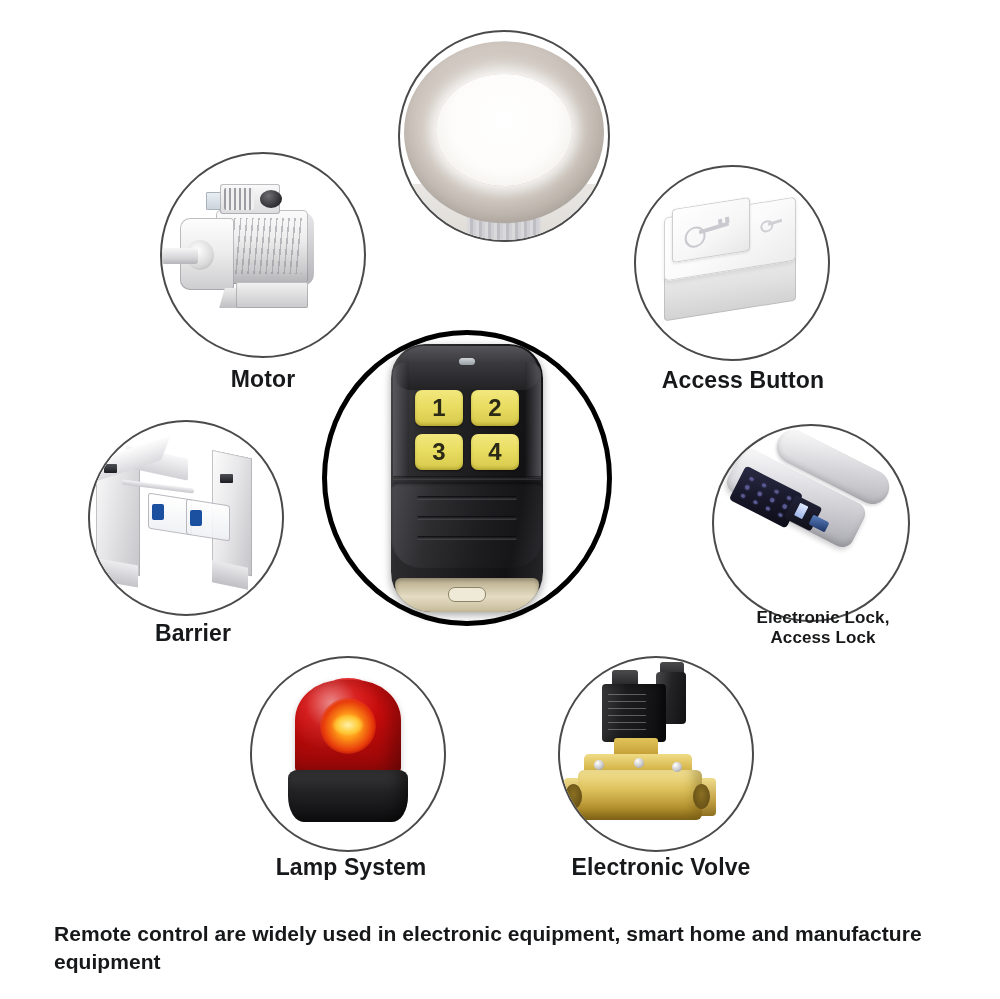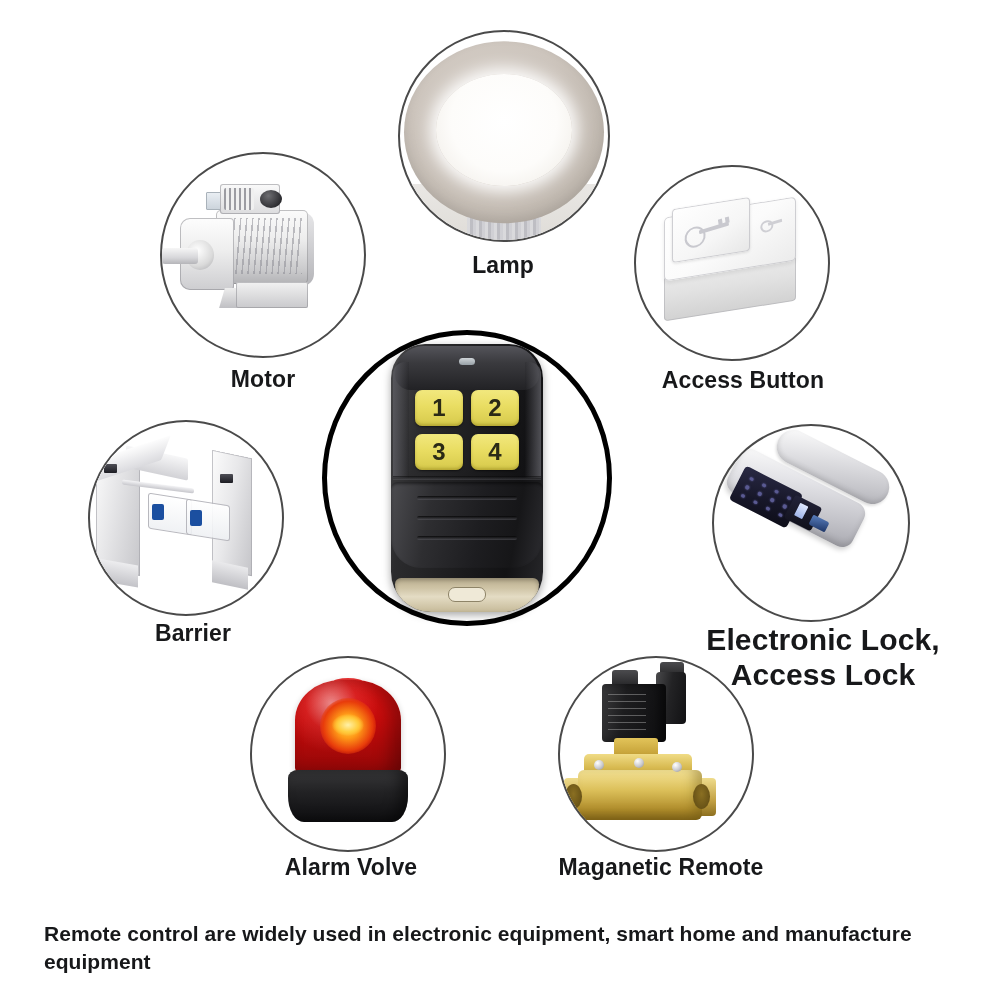--- a/index.html
+++ b/index.html
@@ -628,21 +628,21 @@
   .rm-seam {
     position: absolute;
     left: 2px; right: 2px; top: 132px;
     height: 4px;
     background: linear-gradient(180deg, rgba(0,0,0,.55), rgba(150,150,158,.25));
   }
 
   
   .footer-caption {
     position: absolute;
-    left: 44px;
+    left: 54px;
     top: 920px;
     width: 900px;
     font-size: 21px;
     font-weight: bold;
     color: #17181a;
     line-height: 1.32;
     letter-spacing: .05px;
   }
 </style>
 </head>
@@ -653,21 +653,20 @@
   <div class="node" style="left:378px; top:30px; width:250px; height:270px;">
     <div class="bubble" style="left:20px; top:0; width:212px; height:212px;">
       <div class="bubble-inner">
         <div class="lamp-wallL"></div>
         <div class="lamp-wallR"></div>
         <div class="lamp-curtain"></div>
         <div class="lamp-ring"></div>
         <div class="lamp-glow"></div>
       </div>
     </div>
-    <div class="caption" style="left:0; top:222px; width:250px; font-size:23px;">Lamp</div>
   </div>
 
   <div class="node" style="left:148px; top:152px; width:230px; height:260px;">
     <div class="bubble" style="left:12px; top:0; width:206px; height:206px;">
       <div class="bubble-inner mtr">
         <div class="mtr-rearring"></div>
         <div class="mtr-body">
             <div class="mtr-fins"></div>
           </div>
         <div class="mtr-plate"></div>
@@ -747,34 +746,34 @@
               <i></i>
               <i></i>
           </div>
         </div>
         <div class="el-disp">
             <div class="lite"></div>
           </div>
         <div class="el-led"></div>
       </div>
     </div>
-    <div class="caption" style="left:0; top:199px; width:250px; font-size:30px;">Electronic Lock,
+    <div class="caption" style="left:0; top:184px; width:250px; font-size:17px;">Electronic Lock,
 Access Lock</div>
   </div>
 
   <div class="node" style="left:236px; top:656px; width:230px; height:240px;">
     <div class="bubble" style="left:14px; top:0; width:196px; height:196px;">
       <div class="bubble-inner">
         <div class="al-top"></div>
         <div class="al-dome"></div>
         <div class="al-core"></div>
         <div class="al-base"></div>
       </div>
     </div>
-    <div class="caption" style="left:0; top:198px; width:230px; font-size:23px;">Alarm Volve</div>
+    <div class="caption" style="left:0; top:198px; width:230px; font-size:23px;">Lamp System</div>
   </div>
 
   <div class="node" style="left:536px; top:656px; width:250px; height:240px;">
     <div class="bubble" style="left:22px; top:0; width:196px; height:196px;">
       <div class="bubble-inner">
         <div class="mv-nut1"></div>
         <div class="mv-nut2"></div>
         <div class="mv-conn"></div>
         <div class="mv-coil">
             <div class="mv-coil-txt"></div>
@@ -784,21 +783,21 @@
         <div class="mv-portL"></div>
         <div class="mv-portR"></div>
         <div class="mv-body"></div>
         <div class="mv-holeL"></div>
         <div class="mv-holeR"></div>
         <div class="mv-bolt" style="left:34px; top:102px;"></div>
         <div class="mv-bolt" style="left:74px; top:100px;"></div>
         <div class="mv-bolt" style="left:112px; top:104px;"></div>
       </div>
     </div>
-    <div class="caption" style="left:0; top:198px; width:250px; font-size:23px;">Maganetic Remote</div>
+    <div class="caption" style="left:0; top:198px; width:250px; font-size:23px;">Electronic Volve</div>
   </div>
 
   <div class="center-circle" style="left:322px; top:330px; width:290px; height:296px;">
     <div class="remote">
       <div class="rm-shell">
         <div class="rm-topcap"></div>
         <div class="rm-led"></div>
         <div class="rm-sideL"></div>
         <div class="rm-sideR"></div>
 

